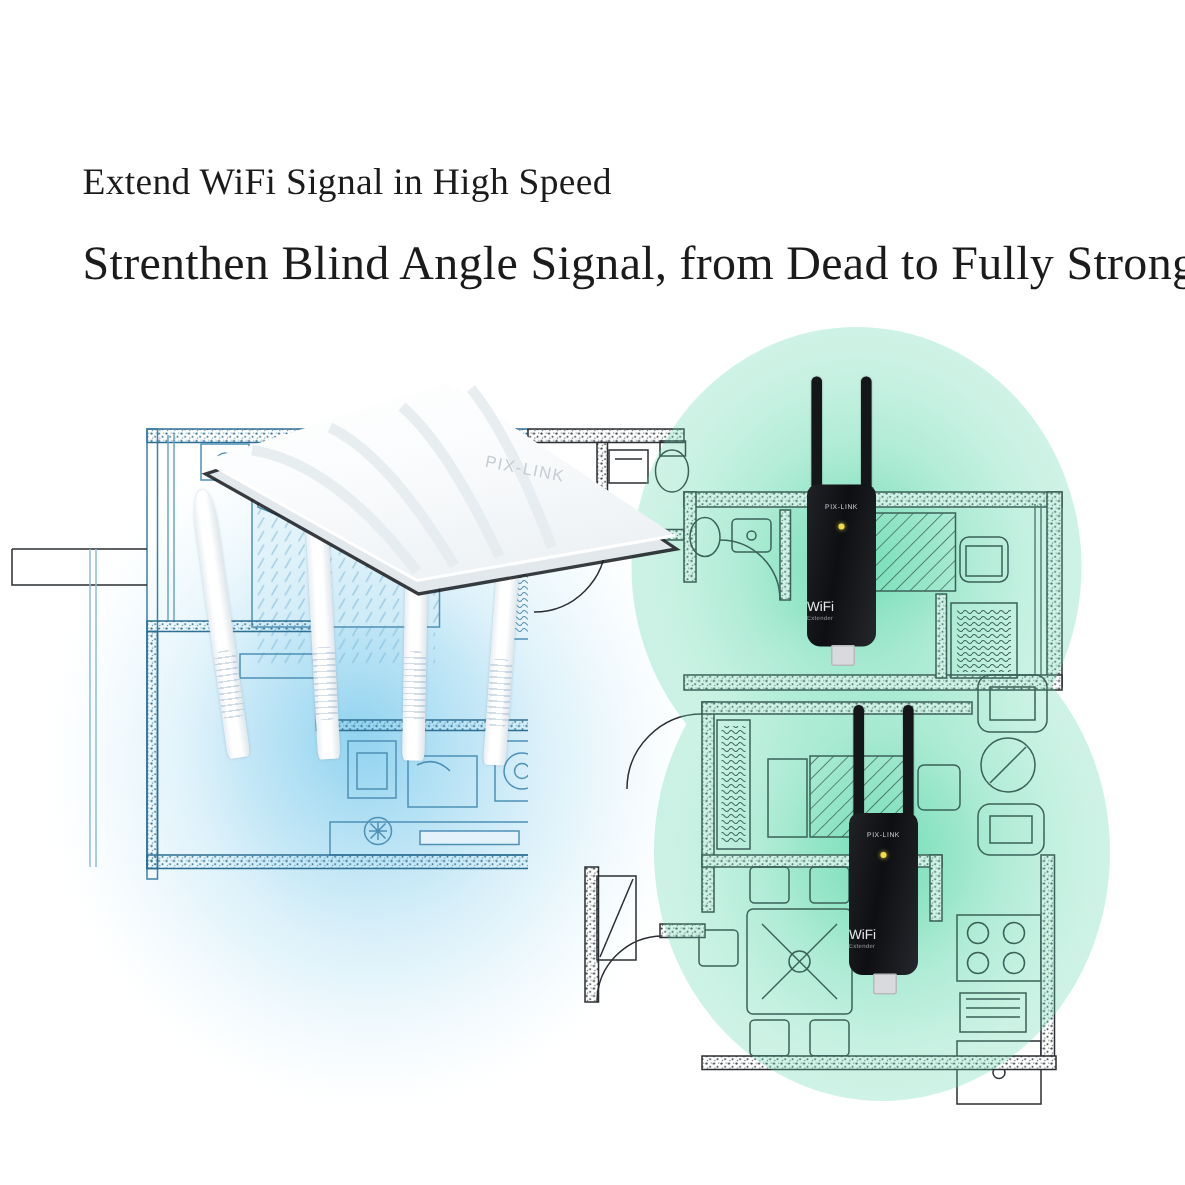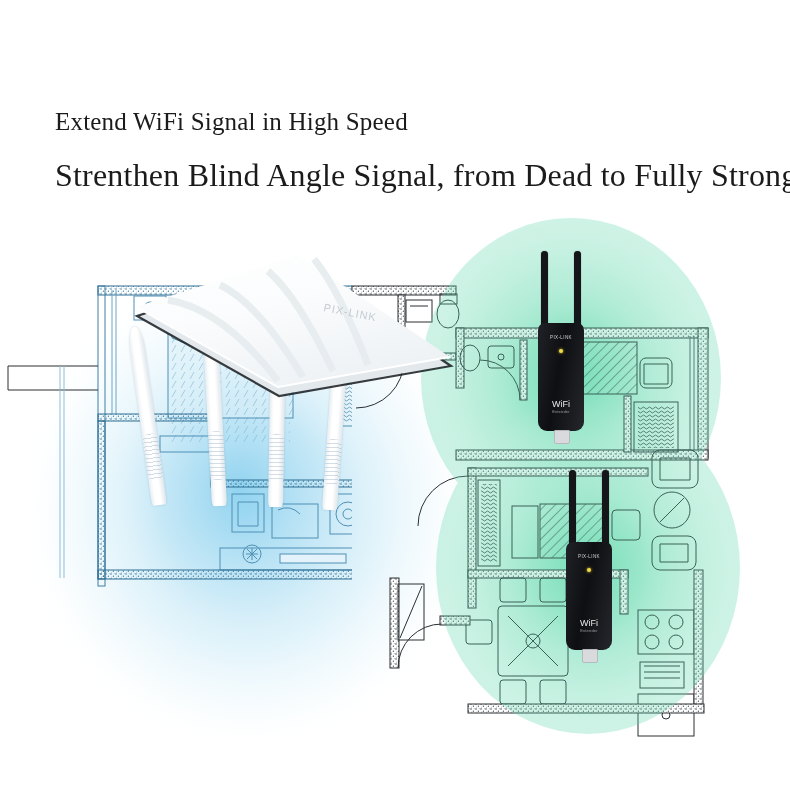--- a/index.html
+++ b/index.html
@@ -33,21 +33,21 @@
   
   .rep{position:absolute;}
   .rep .ra{position:absolute;background:#15161a;border-radius:4px;
      box-shadow:0 0 1px rgba(0,0,0,.6);}
   .rep .bodyb{position:absolute;background:linear-gradient(100deg,#202227 0%,#0e0f12 45%,#25272c 100%);
      border-radius:7px 7px 9px 9px;}
   .rep .led{position:absolute;width:4px;height:4px;border-radius:50%;
      background:#f2dc45;box-shadow:0 0 3px #e8d23a;}
   .rep .brand{position:absolute;width:100%;text-align:center;color:#cfd2d6;
      font-family:"Liberation Sans", sans-serif;letter-spacing:.4px;}
-  .rep .wifimark{position:absolute;width:100%;text-align:center;color:#e6e8ea;
+  .rep .wifimark{position:absolute;width:100%;text-align:left;color:#e6e8ea;
      font-family:"Liberation Sans", sans-serif;}
   .rep .wifimark .sub{display:block;color:#9b9ea2;letter-spacing:.2px;}
   .rep .plug{position:absolute;background:#d8dadd;border-radius:1px 1px 2px 2px;
      border:1px solid #b7babd;}
 </style>
 </head>
 <body>
 
 <div id="stage">
 

